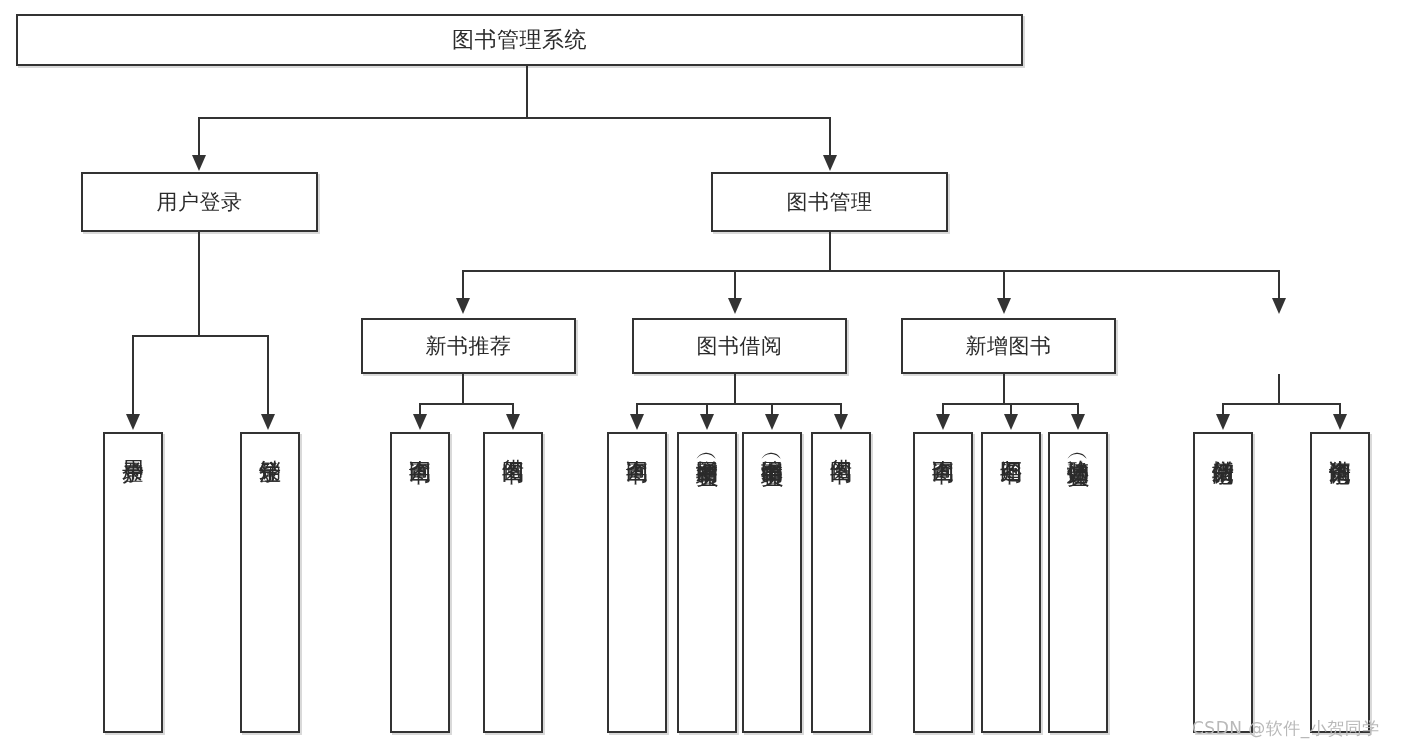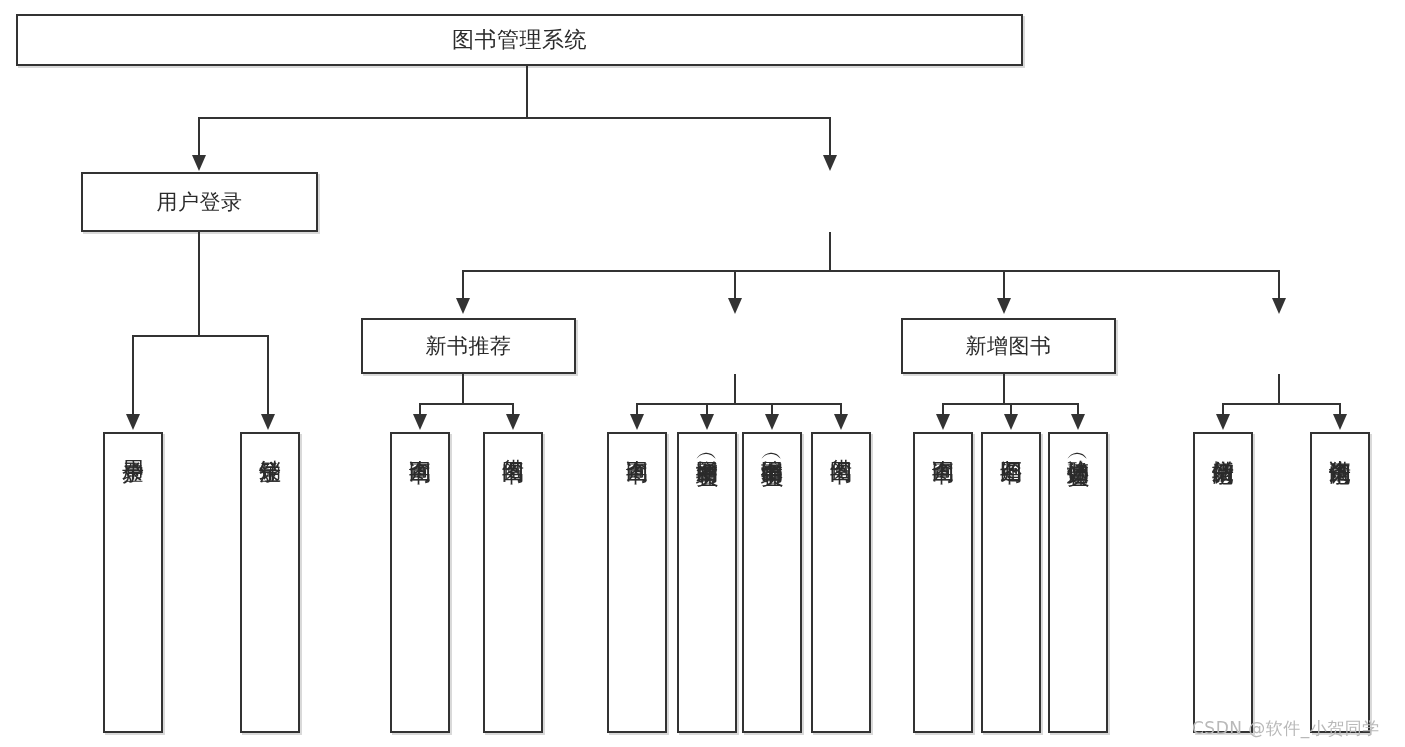--- a/index.html
+++ b/index.html
@@ -96,20 +96,23 @@
   <div class="conn h" style="left:198px; top:117px; width:632px;"></div>
   <div class="conn v" style="left:198px; top:117px; height:40px;"></div>
   <div class="arrow" style="left:192px; top:155px;"></div>
   <div class="conn v" style="left:829px; top:117px; height:40px;"></div>
   <div class="arrow" style="left:823px; top:155px;"></div>
 
   <div class="node h" style="left:81px; top:172px; width:237px; height:60px;">
     <span class="label">用户登录</span>
   </div>
 
+  <div class="node h" style="left:711px; top:172px; width:237px; height:60px;">
+    <span class="label">图书管理</span>
+  </div>
 
   <div class="conn v" style="left:198px; top:232px; height:104px;"></div>
   <div class="conn h" style="left:132px; top:335px; width:136px;"></div>
   <div class="conn v" style="left:132px; top:335px; height:81px;"></div>
   <div class="arrow" style="left:126px; top:414px;"></div>
   <div class="conn v" style="left:267px; top:335px; height:81px;"></div>
   <div class="arrow" style="left:261px; top:414px;"></div>
 
   <div class="conn v" style="left:829px; top:232px; height:40px;"></div>
   <div class="conn h" style="left:462px; top:270px; width:818px;"></div>
@@ -118,20 +121,23 @@
   <div class="conn v" style="left:734px; top:270px; height:30px;"></div>
   <div class="arrow" style="left:728px; top:298px;"></div>
   <div class="conn v" style="left:1003px; top:270px; height:30px;"></div>
   <div class="arrow" style="left:997px; top:298px;"></div>
   <div class="conn v" style="left:1278px; top:270px; height:30px;"></div>
   <div class="arrow" style="left:1272px; top:298px;"></div>
 
   <div class="node h" style="left:361px; top:318px; width:215px; height:56px;font-family:Liberation Serif, serif;">
     <span class="label">新书推荐</span>
   </div>
+  <div class="node h" style="left:632px; top:318px; width:215px; height:56px;">
+    <span class="label">图书借阅</span>
+  </div>
   <div class="node h" style="left:901px; top:318px; width:215px; height:56px;">
     <span class="label">新增图书</span>
   </div>
 
   <div class="conn v" style="left:462px; top:374px; height:31px;"></div>
   <div class="conn h" style="left:419px; top:403px; width:94px;"></div>
   <div class="conn v" style="left:419px; top:403px; height:13px;"></div>
   <div class="arrow" style="left:413px; top:414px;"></div>
   <div class="conn v" style="left:512px; top:403px; height:13px;"></div>
   <div class="arrow" style="left:506px; top:414px;"></div>

